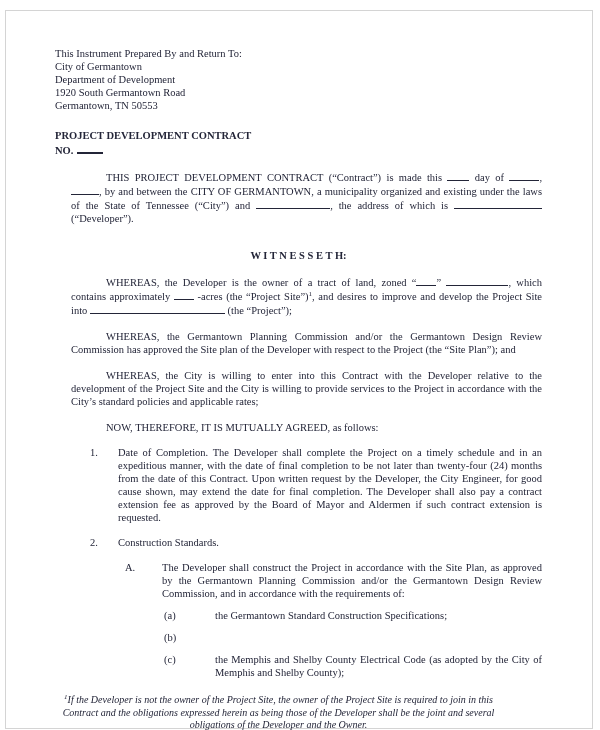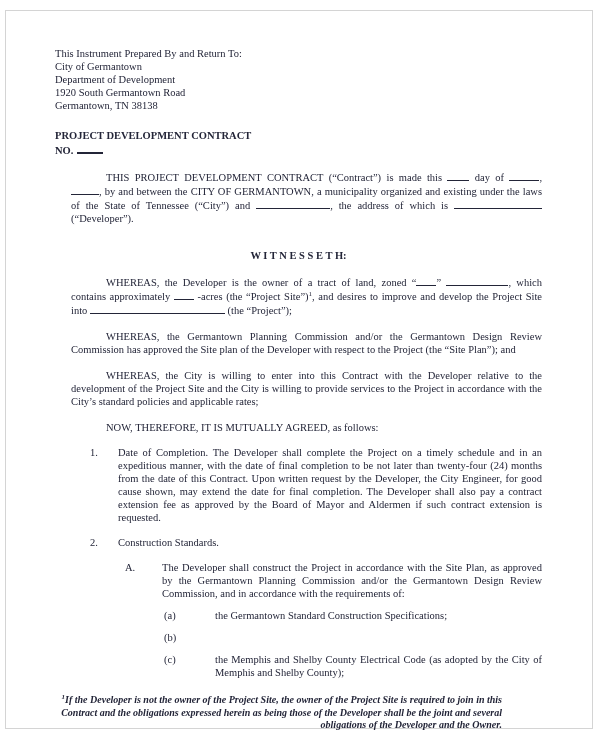--- a/index.html
+++ b/index.html
@@ -26,34 +26,34 @@
   .li { display:flex; margin-top:12px; }
   .li .mark { flex:0 0 28px; margin-left:35px; line-height:13px; }
   .li .bd { flex:1; text-align:justify; line-height:13px; }
   .liA .mark { flex:0 0 37px; margin-left:70px; }
   .lia .mark { flex:0 0 51px; margin-left:109px; }
   .lia { margin-top:9px; }
   .uhead { }
   sup { font-size:7px; line-height:0; vertical-align:super; }
   .footnote {
     margin-top:15px; width:447px; font-size:10px; font-style:italic;
-    line-height:12.5px; text-align:right;font-weight:bold;
+    line-height:12.5px; text-align:center;
   }
 </style>
 </head>
 <body>
 
 <div class="page">
 
   <div class="prepared">
     <div>This Instrument Prepared By and Return To:</div>
     <div>City of Germantown</div>
     <div>Department of Development</div>
     <div>1920 South Germantown Road</div>
-    <div>Germantown, TN 38138</div>
+    <div>Germantown, TN 50553</div>
   </div>
 
   <div class="title-block">
     <div>PROJECT DEVELOPMENT CONTRACT</div>
     <div><span>NO.</span><span class="bl bl-bold" style="width:26px"></span></div>
   </div>
 
   <p class="para indent"><span>THIS PROJECT DEVELOPMENT CONTRACT (“Contract”) is made this </span><span class="bl" style="width:22px"></span><span> day of </span><span class="bl" style="width:30px"></span><span>, </span><span class="bl" style="width:28px"></span><span>, by and between the CITY OF GERMANTOWN, a municipality organized and existing under the laws of the State of Tennessee (“City”) and </span><span class="bl" style="width:74px"></span><span>, the address of which is </span><span class="bl" style="width:88px"></span><span>(“Developer”).</span></p>
 
   <div class="center-head">W I T N E S S E T H:</div>

